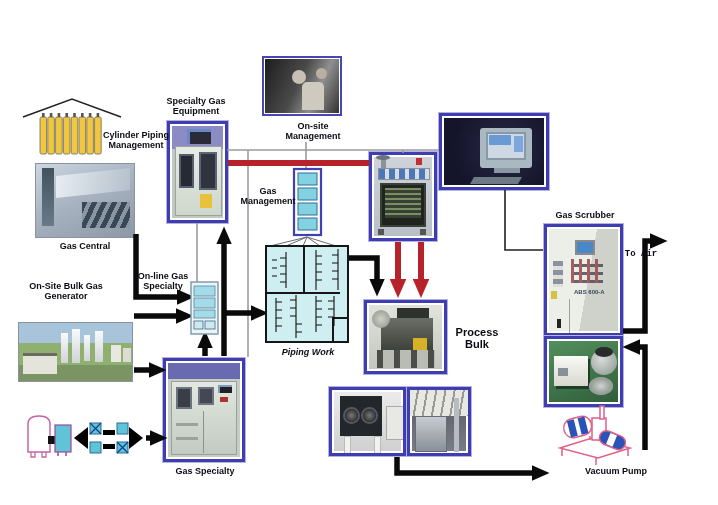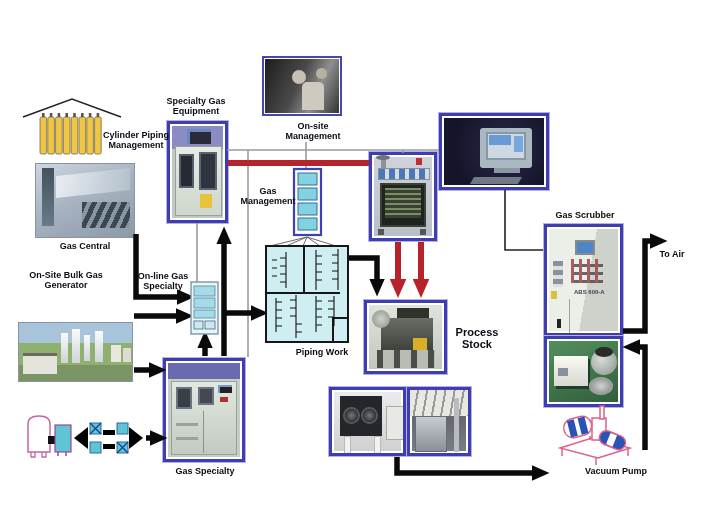--- a/index.html
+++ b/index.html
@@ -127,28 +127,28 @@
 Management</div>
   <div class="lbl" style="left:85px;top:241px;">Gas Central</div>
   <div class="lbl" style="left:196px;top:96px;">Specialty Gas
 Equipment</div>
   <div class="lbl" style="left:304px;top:121px;margin-left:9px;">On-site
 Management</div>
   <div class="lbl" style="left:268px;top:186px;">Gas
 Management</div>
   <div class="lbl" style="left:163px;top:271px;">On-line Gas
 Specialty</div>
-  <div class="lbl" style="left:66px;top:270px;">On-Site Bulk Gas
+  <div class="lbl" style="left:66px;top:281px;">On-Site Bulk Gas
 Generator</div>
-  <div class="lbl" style="left:322px;top:347px;">Piping Work</div>
+  <div class="lbl" style="left:308px;top:347px;font-style:italic;">Piping Work</div>
   <div class="lbl" style="left:205px;top:466px;">Gas Specialty</div>
   <div class="lbl big" style="left:477px;top:326px;">Process
-Stock</div>
+Bulk</div>
   <div class="lbl" style="left:585px;top:210px;">Gas Scrubber</div>
-  <div class="lbl" style="left:672px;top:249px;">To Air</div>
+  <div class="lbl" style="left:641px;top:249px;font-family:Liberation Mono, monospace;">To Air</div>
   <div class="lbl" style="left:616px;top:466px;">Vacuum Pump</div>
 
   <svg class="layer" width="718" height="505" viewBox="0 0 718 505">
     <defs>
       <marker id="ab" markerWidth="3.4" markerHeight="2.8" refX="0.2" refY="1.4" orient="auto" markerUnits="strokeWidth">
         <path d="M0,0 L3.2,1.4 L0,2.8 Z" fill="#0a0a0a"></path>
       </marker>
       <marker id="ar" markerWidth="3.4" markerHeight="2.8" refX="0.2" refY="1.4" orient="auto" markerUnits="strokeWidth">
         <path d="M0,0 L3.2,1.4 L0,2.8 Z" fill="#b6232a"></path>
       </marker>

